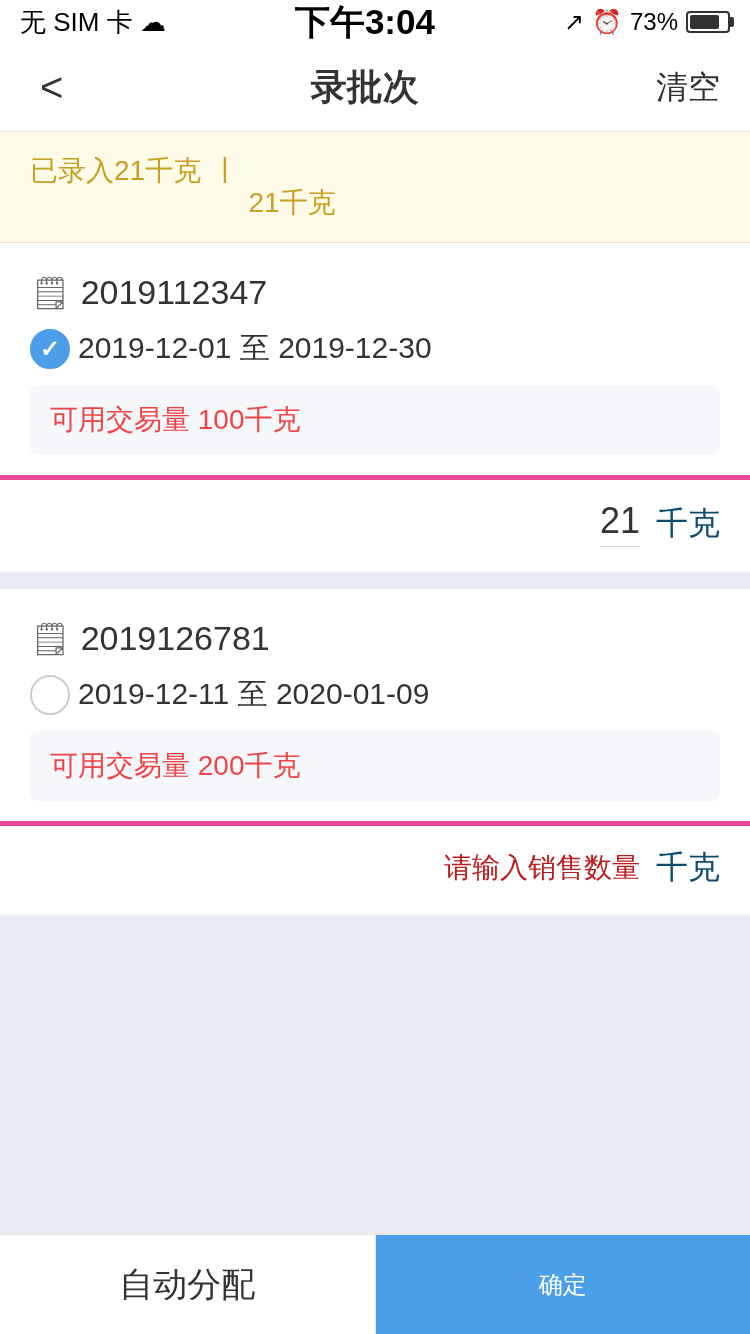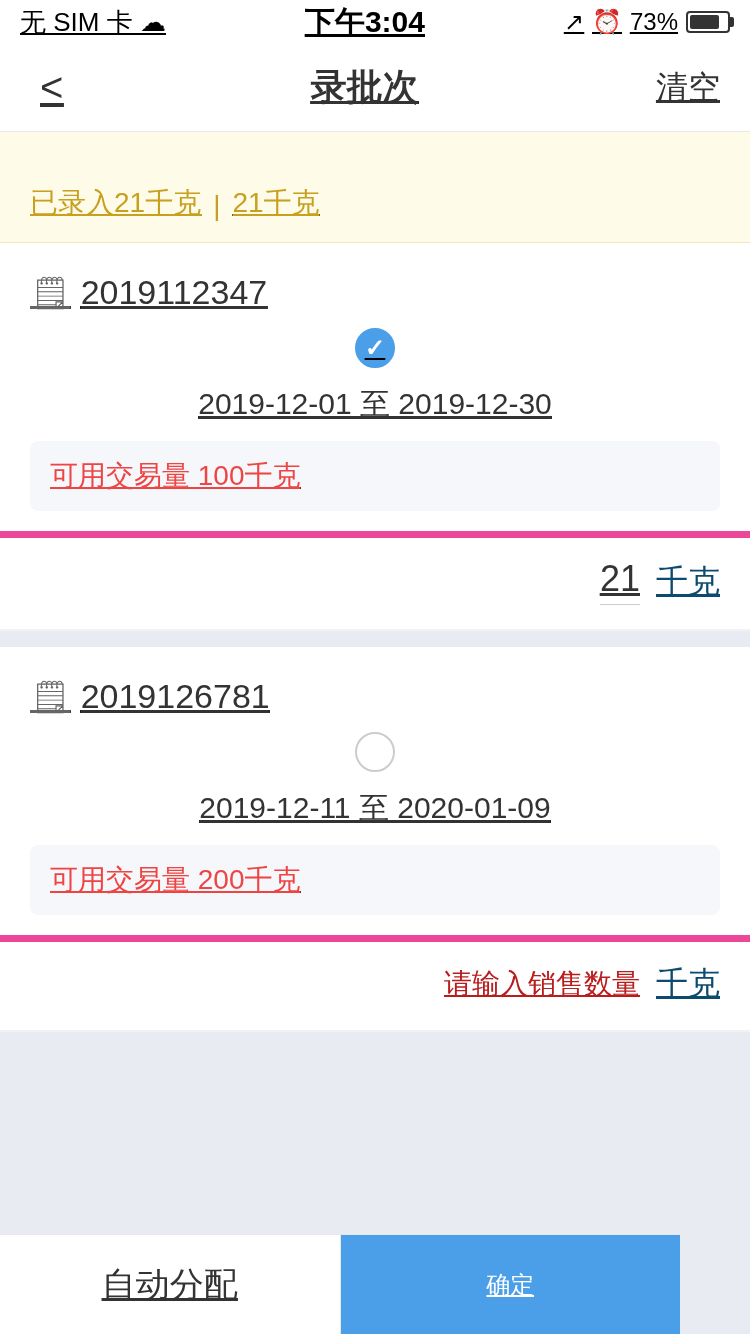--- a/index.html
+++ b/index.html
@@ -1,16 +1,16 @@
 <!DOCTYPE html>
 <html><head>
   <meta charset="utf-8">
   <meta name="viewport" content="width=750px">
   <style>
-    * { box-sizing: border-box; margin: 0; padding: 0; text-decoration: underline; }
+    * { box-sizing: border-box; margin: 0; padding: 0; }
     body {
       font-family: -apple-system, "PingFang SC", "Helvetica Neue", Arial, sans-serif;
       width: 750px;
       min-height: 1334px;
       background: #f0f2f5;
       overflow-x: hidden;
     }
 
     
     .status-bar {
@@ -23,21 +23,21 @@
       font-size: 28px;
       font-weight: 500;
     }
     .status-left {
       display: flex;
       align-items: center;
       gap: 8px;
       font-size: 26px;
     }
     .status-center {
-      font-size: 30px;
+      font-size: 35px;
       font-weight: 600;
     }
     .status-right {
       display: flex;
       align-items: center;
       gap: 8px;
       font-size: 24px;
     }
     .battery-icon {
       display: inline-block;
@@ -94,22 +94,22 @@
       color: #333;
       cursor: pointer;
       text-align: center;
     }
 
     
     .summary-bar {
       background: #fefbe8;
       padding: 20px 30px;
       display: flex;
-      align-items: flex-end;
-      gap: 12px;
+      align-items: flex-start;
+      gap: 20px;
       border-bottom: 1px solid #f0e8c0;
     }
     .summary-text {
       font-size: 28px;
       color: #c8a020;
     }
     .summary-divider {
       color: #c8a020;
       font-size: 28px;
     }
@@ -138,23 +138,22 @@
       color: #666;
     }
     .batch-number {
       font-size: 34px;
       color: #333;
       font-weight: 500;
     }
     .card-date-row {
       display: flex;
       align-items: center;
-      gap: 16px;
+      gap: 8px;
       margin-bottom: 16px;
-      flex-direction: column;
     }
     .radio-circle {
       width: 40px;
       height: 40px;
       border-radius: 50%;
       border: 2px solid #ccc;
       background: #fff;
       flex-shrink: 0;
       display: flex;
       align-items: center;
@@ -184,21 +183,21 @@
       margin-left: 0;
     }
 
     
     .qty-row {
       display: flex;
       align-items: center;
       justify-content: flex-end;
       padding: 20px 30px 24px 30px;
       gap: 16px;
-      border-top: 7px solid #ec4899;
+      border-top: 5px solid #ec4899;
     }
     .qty-input-placeholder {
       font-size: 28px;
       color: #b91c1c;
       text-align: right;
       flex: 1;
     }
     .qty-value {
       font-size: 36px;
       color: #333;
@@ -224,21 +223,21 @@
       background: #e8ecf2;
       flex: 1;
       min-height: 400px;
     }
 
     
     .footer {
       position: fixed;
       bottom: 0;
       left: 0;
-      width: 680px;
+      width: 750px;
       height: 100px;
       display: flex;
       background: #fff;
       border-top: 1px solid #e8e8e8;
       text-align: right;
     }
     .footer-auto {
       flex: 1;
       display: flex;
       align-items: center;

